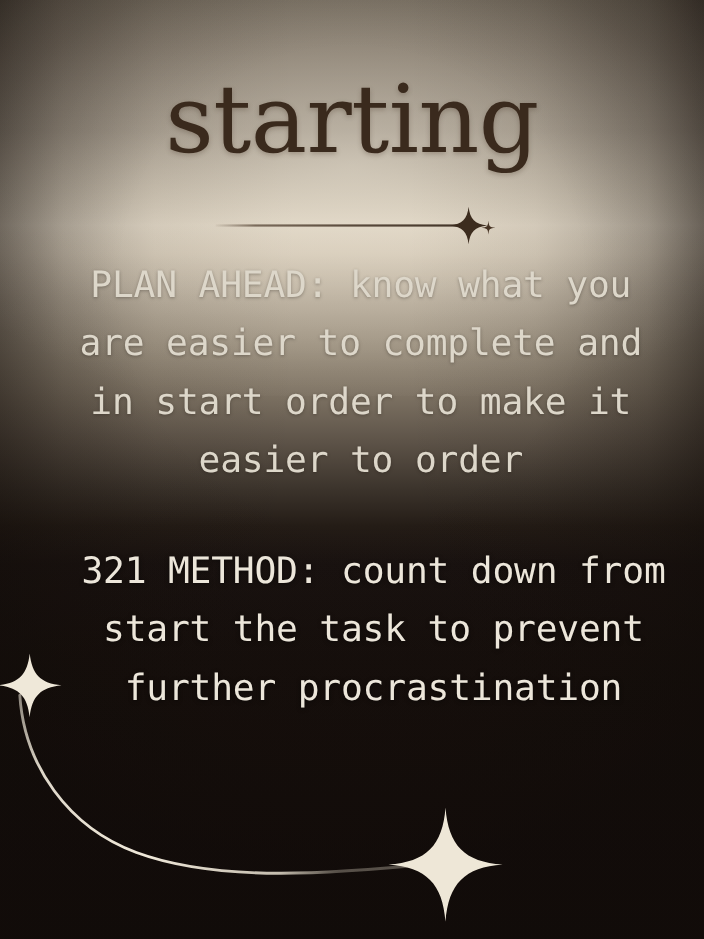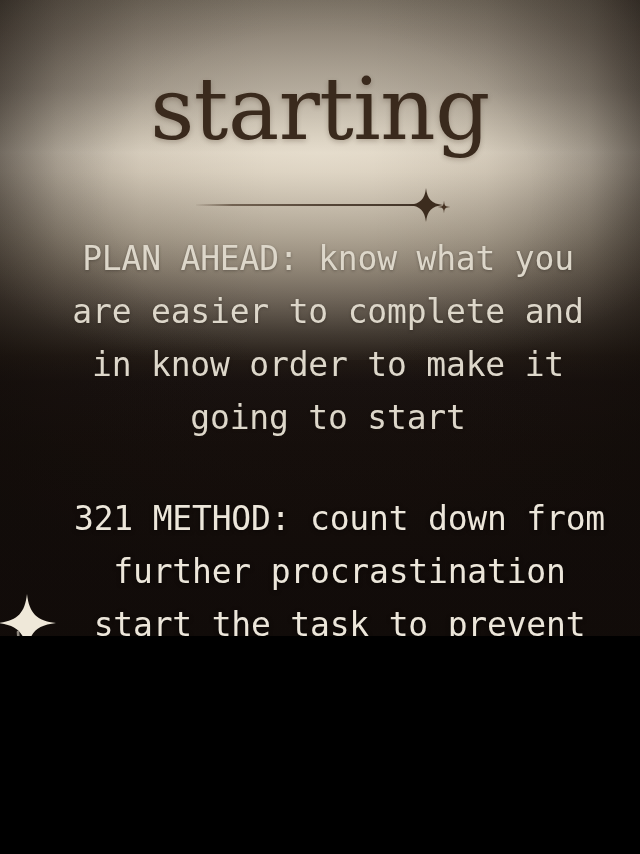--- a/index.html
+++ b/index.html
@@ -8,21 +8,21 @@
     padding: 0;
     background: #000;
   }
   body {
     font-family: "Liberation Sans", sans-serif;
   }
 
   #poster {
     position: relative;
     width: 640px;
-    height: 636px;
+    height: 854px;
     overflow: hidden;
     
     background:
       linear-gradient(to bottom,
         #6f6659 0%,
         #7d7366 5%,
         #9b9183 14%,
         #c9bfae 21%,
         #ddd3c2 24%,
         #d4c9b7 27%,
@@ -189,28 +189,28 @@
       <span class="spark" style="left:444px; top:19px;">
         <svg width="13" height="13" viewBox="0 0 13 13">
           <path d="M6.5 0 C7 5.5 7.5 6 13 6.5 C7.5 7 7 7.5 6.5 13 C6 7.5 5.5 7 0 6.5 C5.5 6 6 5.5 6.5 0 Z" fill="#463323"></path>
         </svg>
       </span>
     </div>
 
     <div class="para para-1">
       <div>PLAN AHEAD: know what you</div>
       <div>are easier to complete and</div>
-      <div>in know order to make it</div>
-      <div>going to start</div>
+      <div>in start order to make it</div>
+      <div>easier to order</div>
     </div>
 
     <div class="para para-2">
       <div>321 METHOD: count down from</div>
+      <div>start the task to prevent</div>
       <div>further procrastination</div>
-      <div>start the task to prevent</div>
     </div>
 
     <span class="spark" style="position:absolute; left:27px; top:623px;">
       <svg width="58" height="58" viewBox="0 0 58 58">
         <path d="M29 0 C31.2 19.3 38.7 26.8 58 29 C38.7 31.2 31.2 38.7 29 58 C26.8 38.7 19.3 31.2 0 29 C19.3 26.8 26.8 19.3 29 0 Z" fill="#efe8d9"></path>
       </svg>
     </span>
 
     <svg id="swoosh" viewBox="0 0 440 254">
       <defs>

